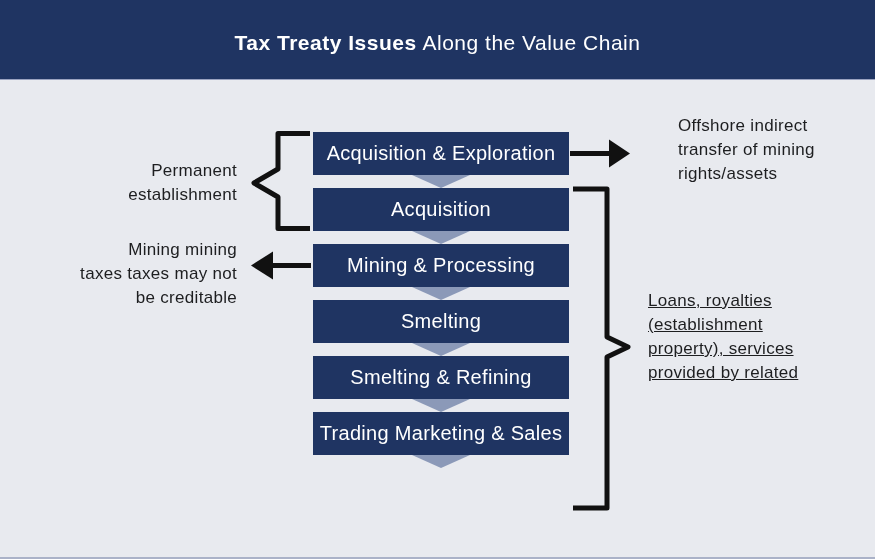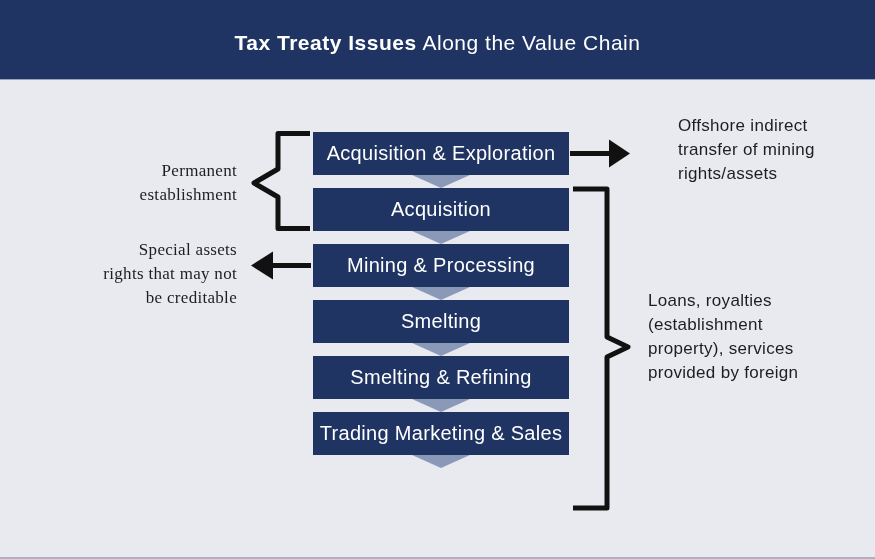--- a/index.html
+++ b/index.html
@@ -72,26 +72,26 @@
   .overlay polygon { fill: #111111; stroke: none; }
 
   .note {
     position: absolute;
     font-size: 17px;
     line-height: 24px;
     letter-spacing: 0.3px;
     color: #1d1e20;
     white-space: nowrap;
   }
-  .note.right-align { text-align: right; font-family: Liberation Serif, serif; }
+  .note.right-align { text-align: right; }
   .note.left-align { text-align: left; }
   #note-permanent { left: 37px; top: 159px; width: 200px; }
   #note-special   { left: 37px; top: 238px; width: 200px; }
   #note-offshore  { left: 648px; top: 114px; margin-left: 30px; }
-  #note-loans     { left: 648px; top: 289px; }
+  #note-loans     { left: 648px; top: 289px; text-decoration: underline; }
 
   .bottom-line {
     position: absolute;
     left: 0; bottom: 0;
     width: 875px;
     height: 2px;
     background: #aab2c8;
   }
 </style>
 </head>
@@ -132,33 +132,33 @@
 
     <path d="M 573 189 L 607 189 L 607 337 L 628 347 L 607 357 L 607 508 L 573 508"></path>
   </svg>
 
   <div class="note right-align" id="note-permanent">
     <div>Permanent</div>
     <div>establishment</div>
   </div>
 
   <div class="note right-align" id="note-special">
-    <div>Special assets</div>
-    <div>rights that may not</div>
+    <div>Mining mining</div>
+    <div>taxes taxes may not</div>
     <div>be creditable</div>
   </div>
 
   <div class="note left-align" id="note-offshore">
     <div>Offshore indirect</div>
     <div>transfer of mining</div>
     <div>rights/assets</div>
   </div>
 
   <div class="note left-align" id="note-loans">
     <div>Loans, royalties</div>
     <div>(establishment</div>
     <div>property), services</div>
-    <div>provided by foreign</div>
+    <div>provided by related</div>
   </div>
 
   <div class="bottom-line"></div>
 
 </div>
 
 </body></html>

